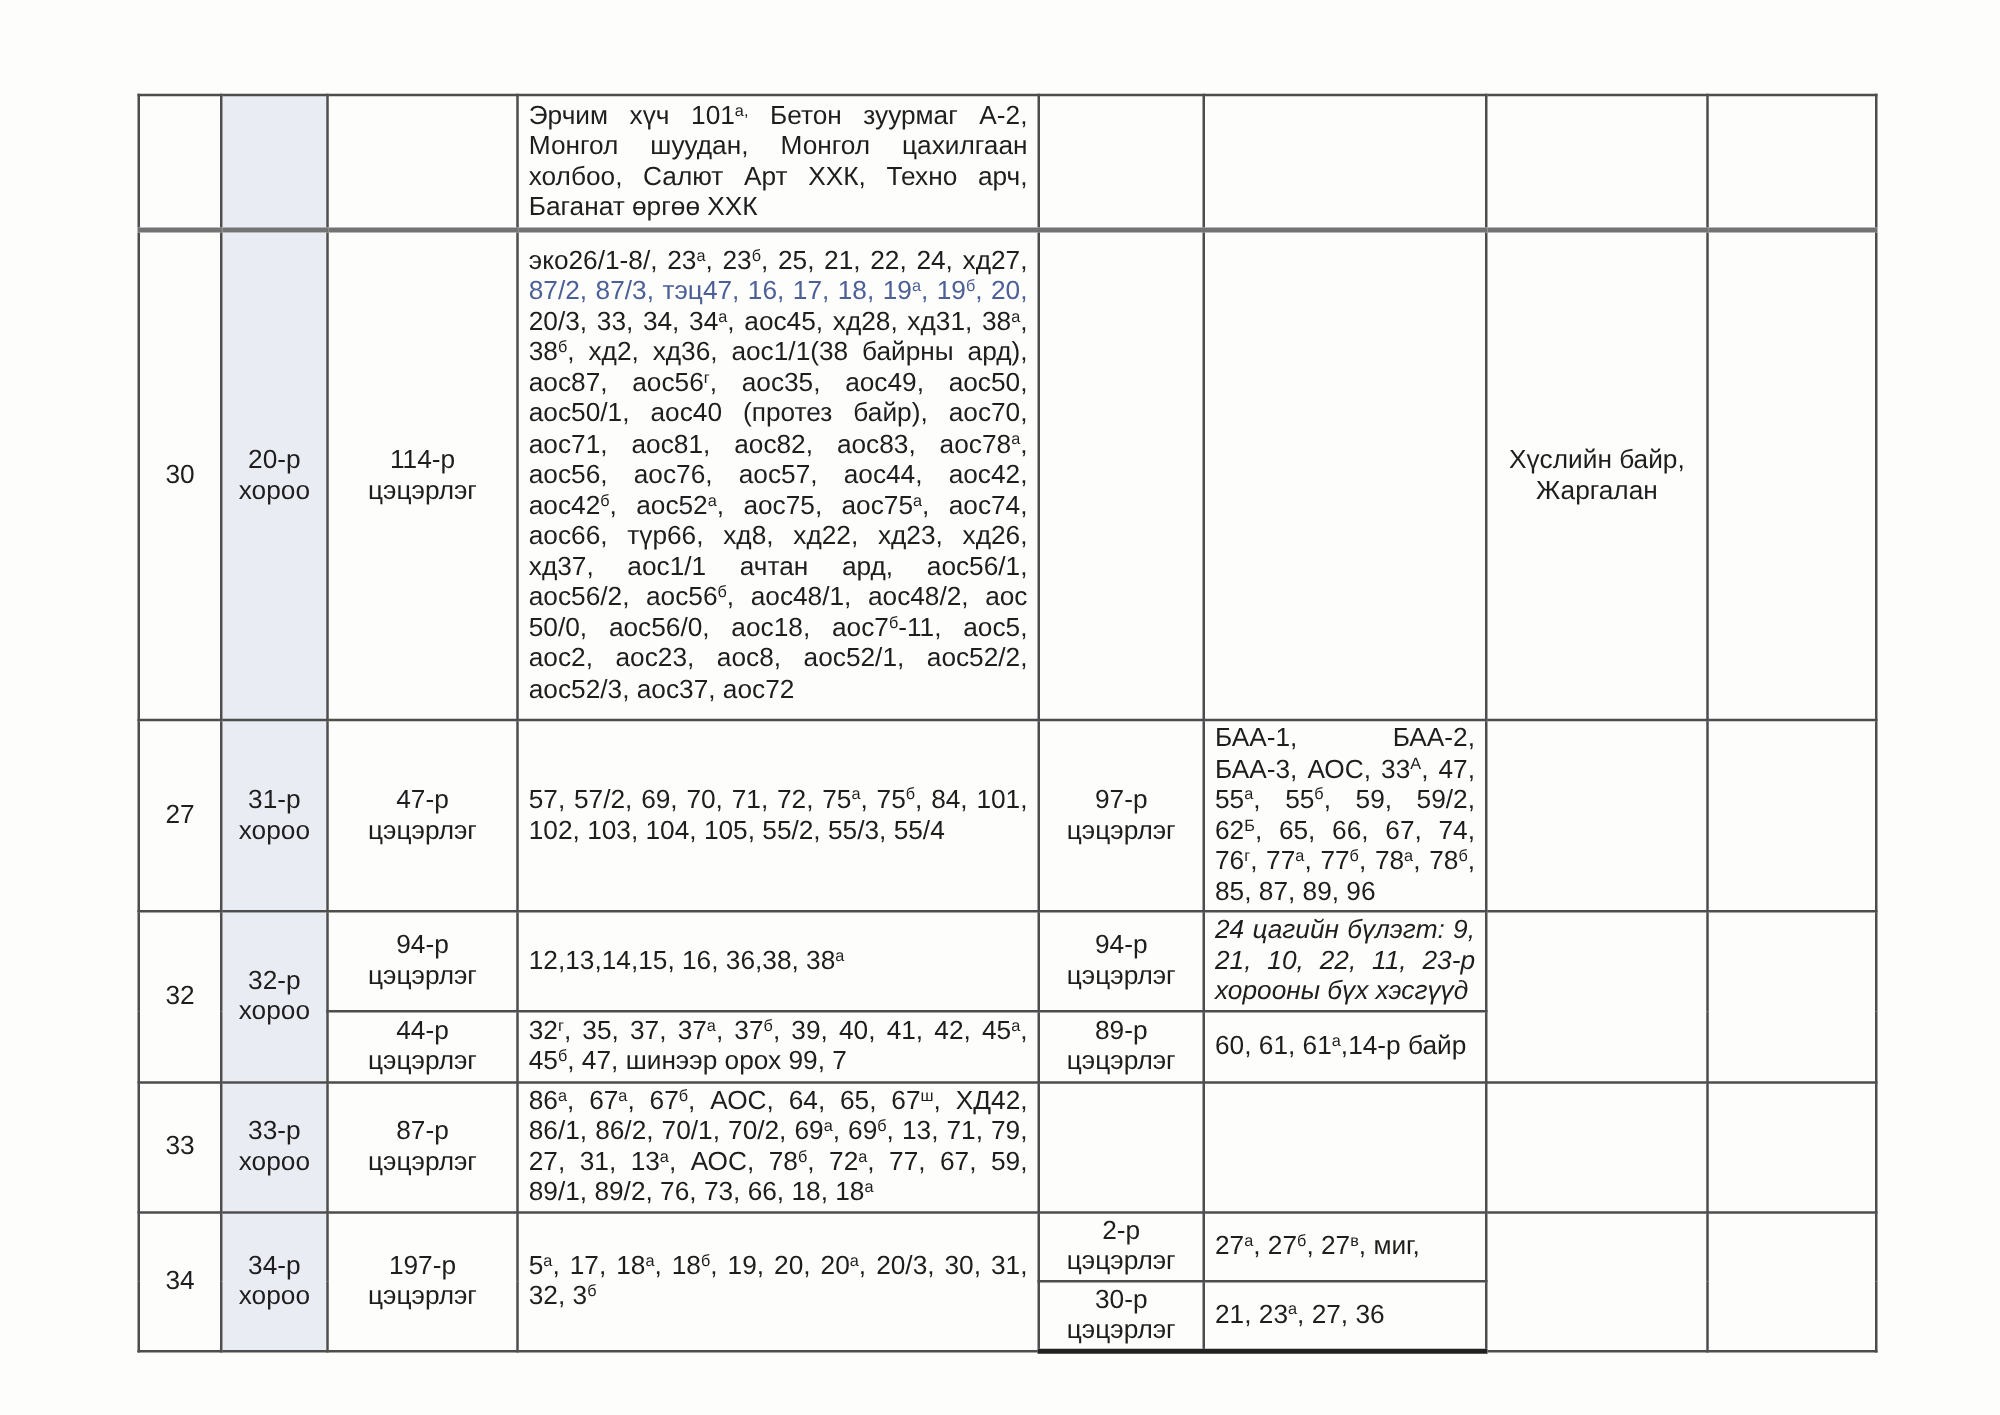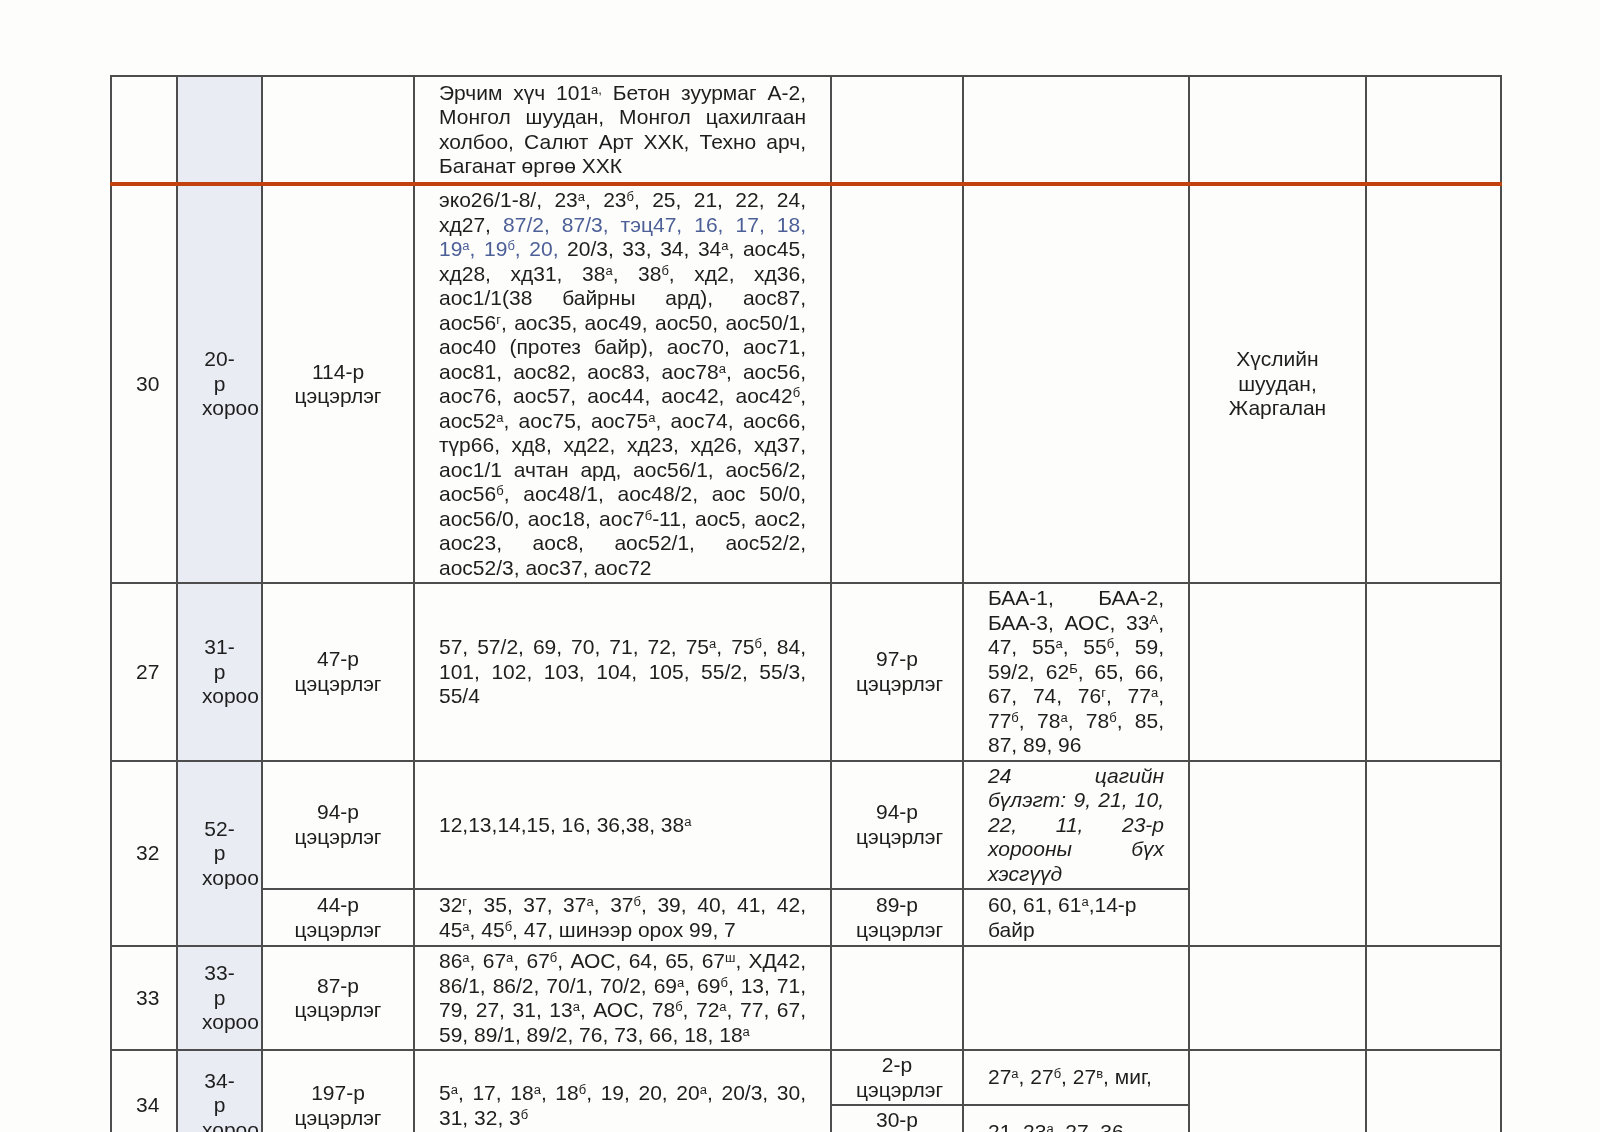--- a/index.html
+++ b/index.html
@@ -22,25 +22,25 @@
     top: 75px;
     width: 1390px;
     border-collapse: collapse;
     table-layout: fixed;
     font-size: 21px;
     line-height: 24.5px;
     color: #1e1e1e;
   }
   .scan-table td {
     border: 2px solid var(--border-col);
-    padding: 2px 24px;
+    padding: 2px 8px;
     vertical-align: middle;
     overflow: hidden;
   }
-  .scan-table .thick-top td { border-top: 4px solid #c2410c; }
+  .scan-table .thick-top td { border-top: 4px solid #737373; }
   .scan-table tr.last-row td { border-bottom: 4px solid #222; }
   .shade { background: var(--shade-col); }
   .center { text-align: center; }
   .just { text-align: justify; }
   .top { vertical-align: top; }
   .italic-cell { font-style: italic; margin-top: 36px; }
   .tight { padding-left: 5px; padding-right: 5px; }
   sup {
     font-size: 0.62em;
     line-height: 0;
@@ -75,38 +75,38 @@
     <td></td>
   </tr>
 
   <tr style="height:392px" class="thick-top">
     <td class="center">30</td>
     <td class="center shade">20-р хороо</td>
     <td class="center">114-р цэцэрлэг</td>
     <td class="just top">эко26/1-8/, 23<sup>а</sup>, 23<sup>б</sup>, 25, 21, 22, 24, хд27, <span class="scan-blue">87/2, 87/3, тэц47, 16, 17, 18, 19<sup>а</sup>, 19<sup>б</sup>, 20,</span> 20/3, 33, 34, 34<sup>а</sup>, аос45, хд28, хд31, 38<sup>а</sup>, 38<sup>б</sup>, хд2, хд36, аос1/1(38 байрны ард), аос87, аос56<sup>г</sup>, аос35, аос49, аос50, аос50/1, аос40 (протез байр), аос70, аос71, аос81, аос82, аос83, аос78<sup>а</sup>, аос56, аос76, аос57, аос44, аос42, аос42<sup>б</sup>, аос52<sup>а</sup>, аос75, аос75<sup>а</sup>, аос74, аос66, түр66, хд8, хд22, хд23, хд26, хд37, аос1/1 ачтан ард, аос56/1, аос56/2, аос56<sup>б</sup>, аос48/1, аос48/2, аос 50/0, аос56/0, аос18, аос7<sup>б</sup>-11, аос5, аос2, аос23, аос8, аос52/1, аос52/2, аос52/3, аос37, аос72</td>
     <td></td>
     <td></td>
-    <td class="center">Хүслийн шуудан, Жаргалан</td>
+    <td class="center">Хүслийн байр, Жаргалан</td>
     <td></td>
   </tr>
 
   <tr style="height:126px">
     <td class="center">27</td>
     <td class="center shade">31-р хороо</td>
     <td class="center">47-р цэцэрлэг</td>
     <td class="just">57, 57/2, 69, 70, 71, 72, 75<sup>а</sup>, 75<sup>б</sup>, 84, 101, 102, 103, 104, 105, 55/2, 55/3, 55/4</td>
     <td class="center">97-р цэцэрлэг</td>
     <td class="just tight">БАА-1, БАА-2, БАА-3, АОС, 33<sup>А</sup>, 47, 55<sup>а</sup>, 55<sup>б</sup>, 59, 59/2, 62<sup>Б</sup>, 65, 66, 67, 74, 76<sup>г</sup>, 77<sup>а</sup>, 77<sup>б</sup>, 78<sup>а</sup>, 78<sup>б</sup>, 85, 87, 89, 96</td>
     <td></td>
     <td></td>
   </tr>
 
   <tr style="height:79px">
     <td rowspan="2" class="center">32</td>
-    <td rowspan="2" class="center shade">52-р хороо</td>
+    <td rowspan="2" class="center shade">32-р хороо</td>
     <td class="center">94-р цэцэрлэг</td>
     <td>12,13,14,15, 16, 36,38, 38<sup>а</sup></td>
     <td class="center">94-р цэцэрлэг</td>
     <td class="just tight italic-cell">24 цагийн бүлэгт: 9, 21, 10, 22, 11, 23-р хорооны бүх хэсгүүд</td>
     <td rowspan="2"></td>
     <td rowspan="2"></td>
   </tr>
 
   <tr style="height:57px">
     <td class="center">44-р цэцэрлэг</td>

